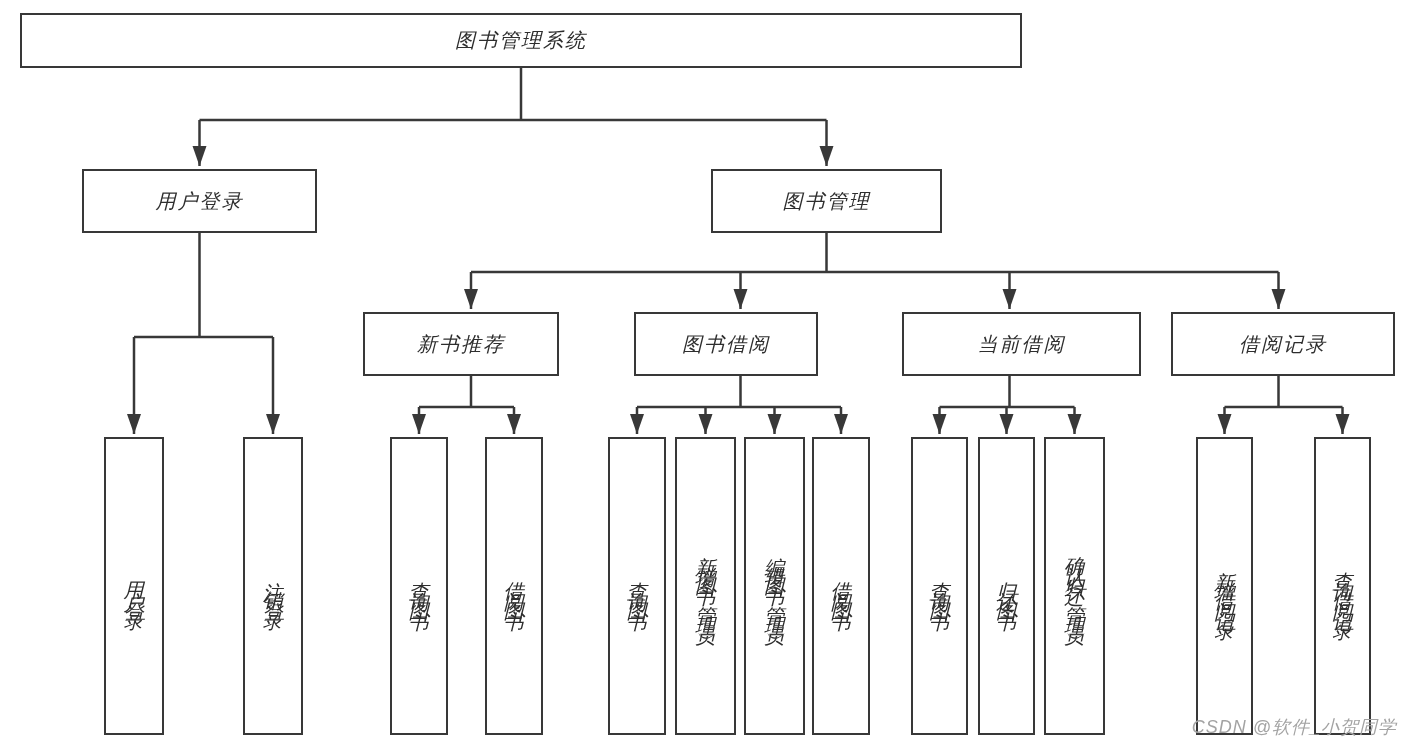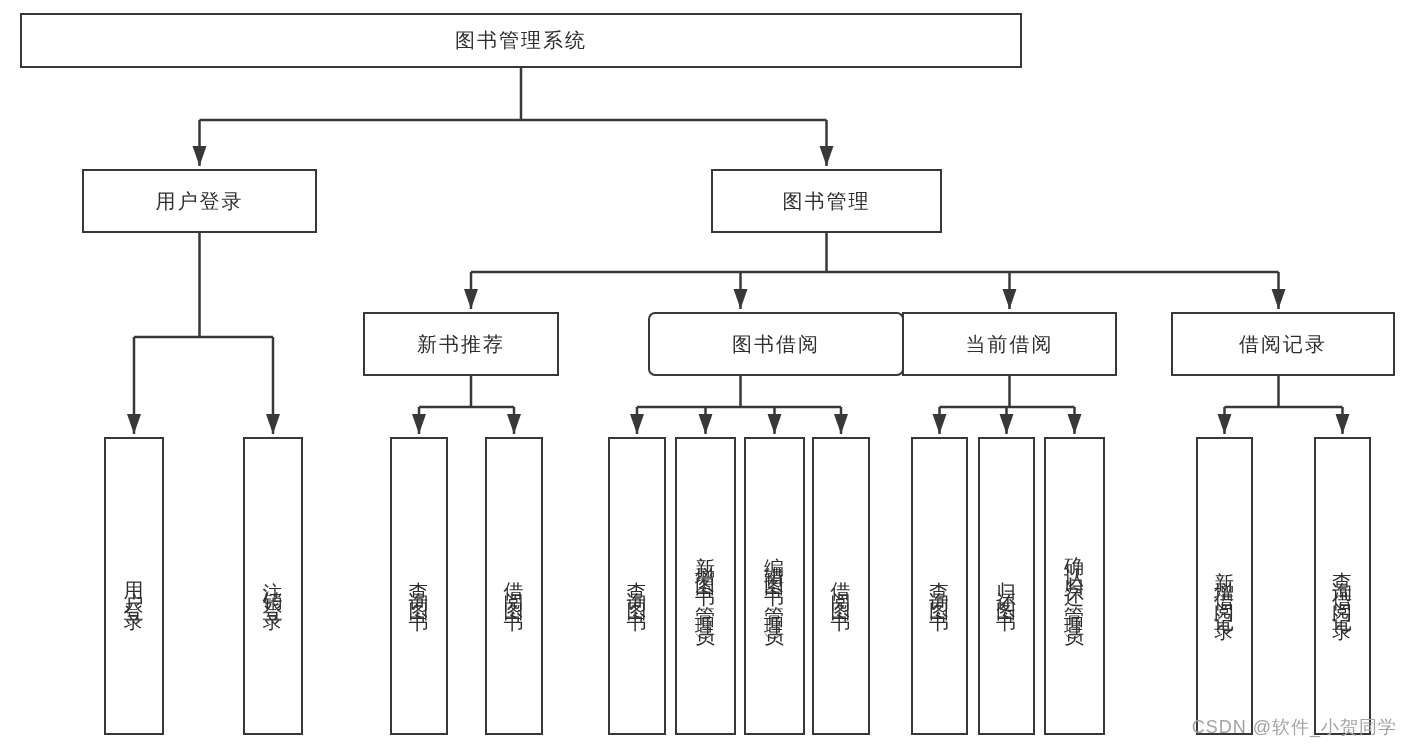--- a/index.html
+++ b/index.html
@@ -11,20 +11,21 @@
   * { margin: 0; padding: 0; box-sizing: border-box; }
   html, body { background: var(--background); }
   body { font-family: "Liberation Sans", "DejaVu Sans", sans-serif; }
 
   .canvas {
     position: relative;
     width: 1405px;
     height: 747px;
     background: var(--background);
     overflow: hidden;
+    font-style: italic;
   }
 
   svg.connectors {
     position: absolute;
     left: 0; top: 0;
     width: 1405px; height: 747px;
     pointer-events: none;
   }
   .wire {
     fill: none;
@@ -121,24 +122,24 @@
   <div class="node h" style="left:82px; top:169px; width:235px; height:64px;">
     <span>用户登录</span>
   </div>
   <div class="node h" style="left:711px; top:169px; width:231px; height:64px;">
     <span>图书管理</span>
   </div>
 
   <div class="node h" style="left:363px; top:312px; width:196px; height:64px;">
     <span>新书推荐</span>
   </div>
-  <div class="node h" style="left:648px; top:312px; width:256px; height:64px;border-radius:7px;">
+  <div class="node h" style="left:634px; top:312px; width:184px; height:64px;">
     <span>图书借阅</span>
   </div>
-  <div class="node h" style="left:902px; top:312px; width:215px; height:64px;">
+  <div class="node h" style="left:902px; top:312px; width:239px; height:64px;">
     <span>当前借阅</span>
   </div>
   <div class="node h" style="left:1171px; top:312px; width:224px; height:64px;">
     <span>借阅记录</span>
   </div>
 
   <div class="node v" style="left:104px; top:437px; width:60px; height:298px;">
     <span>用户登录</span>
   </div>
   <div class="node v" style="left:243px; top:437px; width:60px; height:298px;">

